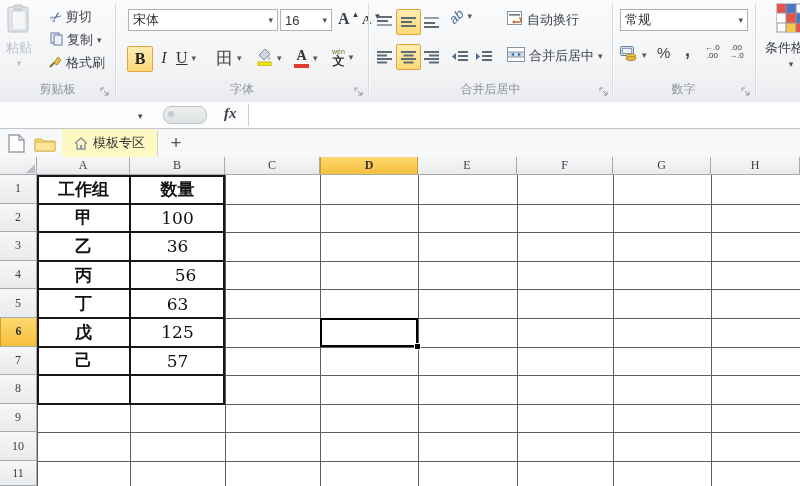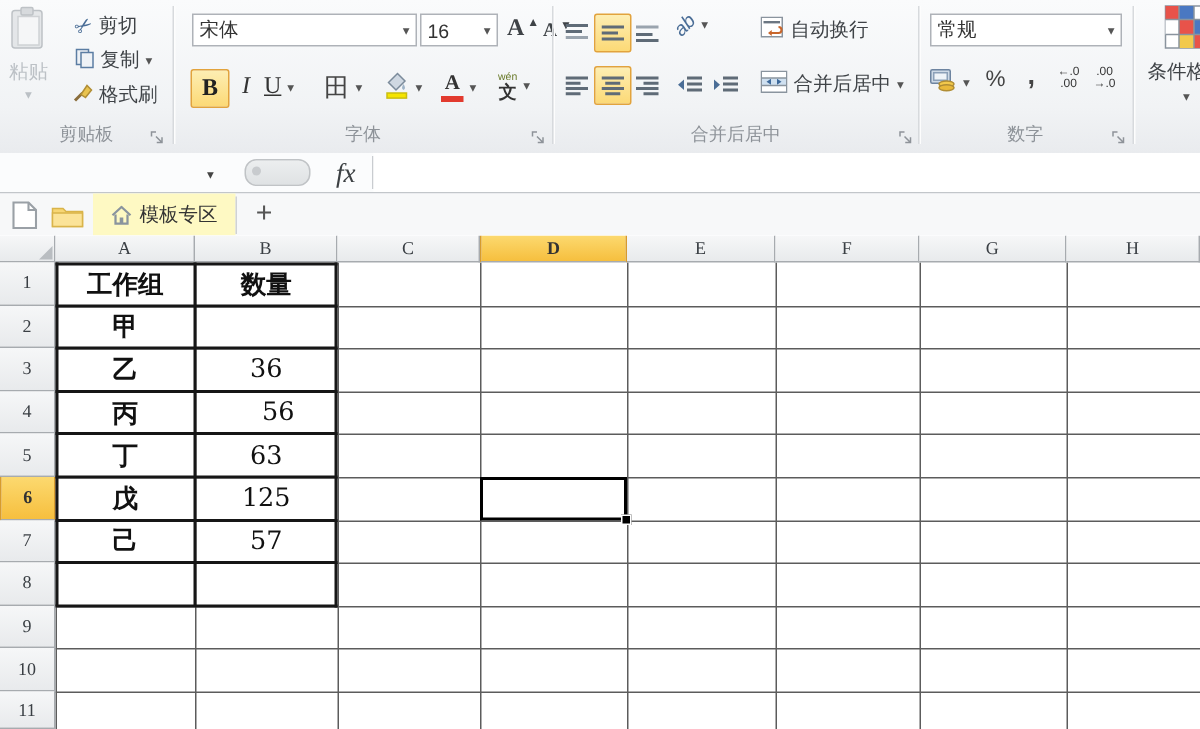--- a/index.html
+++ b/index.html
@@ -25,21 +25,21 @@
   .frow{position:absolute;left:0;top:102px;width:800px;height:27px;background:#fbfcfd;
         border-bottom:1px solid #c2c6ca;box-sizing:border-box;}
   .namebox{position:absolute;left:0;top:0;width:160px;height:26px;background:#fff;border-right:1px solid #b8bcc1;
            display:flex;align-items:center;justify-content:center;font-family:"Liberation Serif","DejaVu Serif",serif;
            font-size:15px;color:#222;}
   .nb-dd{position:absolute;left:138px;top:9px;font-size:9px;color:#444;}
   .pill{position:absolute;left:163px;top:4px;width:42px;height:16px;border:1px solid #c0c3c6;border-radius:8px;
         background:linear-gradient(#eceeef,#dfe2e4);}
   .pill i{position:absolute;left:4px;top:4px;width:6px;height:6px;border-radius:50%;background:#c8cbce;}
   .fx{position:absolute;left:224px;top:3px;font-family:"Liberation Serif","DejaVu Serif",serif;
-      font-style:italic;font-weight:normal;font-size:18px;color:#3c4043;}
+      font-style:italic;font-weight:bold;font-size:15px;color:#3c4043;}
   .fsep{position:absolute;left:248px;top:2px;width:1px;height:22px;background:#c9ccd0;}
   .fbar{position:absolute;left:249px;top:0;width:551px;height:26px;background:#fff;}
   
   .trow{position:absolute;left:0;top:129px;width:800px;height:28px;background:#f7f8f9;}
   .trow .tsep{position:absolute;top:2px;width:1px;height:25px;background:#cfd2d5;}
   .sheettab{position:absolute;left:62px;top:0;width:95px;height:28px;background:#fef9c3;
             display:flex;align-items:center;justify-content:center;gap:5px;font-size:13px;color:#333;}
   .plusbtn{position:absolute;left:163px;top:1px;width:26px;height:26px;display:flex;align-items:center;
            justify-content:center;font-size:19px;color:#555;}
   
@@ -411,20 +411,21 @@
       <div class="chdr sel" style="left: 320px; top: 0px; width: 98px; height: 18px;">D</div>
       <div class="chdr" style="left: 418px; top: 0px; width: 99px; height: 18px;">E</div>
       <div class="chdr" style="left: 517px; top: 0px; width: 96px; height: 18px;">F</div>
       <div class="chdr" style="left: 613px; top: 0px; width: 98px; height: 18px;">G</div>
       <div class="chdr" style="left: 711px; top: 0px; width: 89px; height: 18px;">H</div>
       <div class="rhdr" style="left: 0px; top: 18px; width: 37px; height: 28.6px;">1</div>
       <div class="cell b" style="left: 130px; top: 18px; width: 95px; height: 28.6px;">数量</div>
       <div class="cell b" style="left: 37px; top: 18px; width: 93px; height: 28.6px;">工作组</div>
       <div class="rhdr" style="left: 0px; top: 46.6px; width: 37px; height: 28.6px;">2</div>
       <div class="cell b" style="left: 37px; top: 46.6px; width: 93px; height: 28.6px;">甲</div>
+      <div class="cell" style="left: 130px; top: 46.6px; width: 95px; height: 28.6px;">100</div>
       <div class="rhdr" style="left: 0px; top: 75.2px; width: 37px; height: 28.6px;">3</div>
       <div class="cell b" style="left: 37px; top: 75.2px; width: 93px; height: 28.6px;">乙</div>
       <div class="cell" style="left: 130px; top: 75.2px; width: 95px; height: 28.6px;">36</div>
       <div class="rhdr" style="left: 0px; top: 103.8px; width: 37px; height: 28.6px;">4</div>
       <div class="cell b" style="left: 37px; top: 103.8px; width: 93px; height: 28.6px;">丙</div>
       <div class="cell" style="left: 130px; top: 103.8px; width: 111px; height: 28.6px;">56</div>
       <div class="rhdr" style="left: 0px; top: 132.4px; width: 37px; height: 28.6px;">5</div>
       <div class="cell b" style="left: 37px; top: 132.4px; width: 93px; height: 28.6px;">丁</div>
       <div class="cell" style="left: 130px; top: 132.4px; width: 95px; height: 28.6px;">63</div>
       <div class="rhdr sel" style="left: 0px; top: 161px; width: 37px; height: 28.6px;">6</div>

